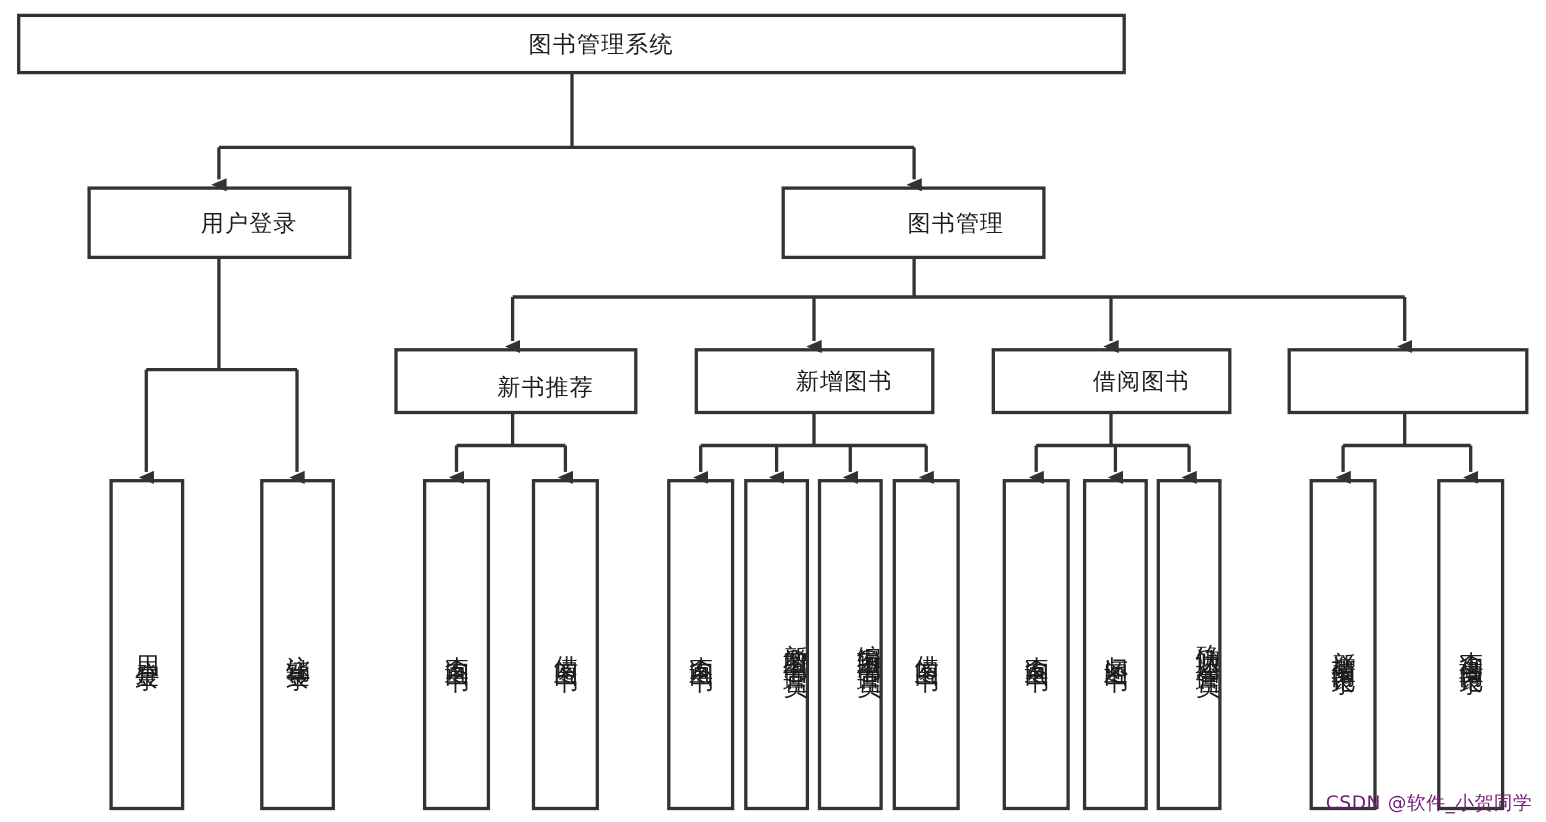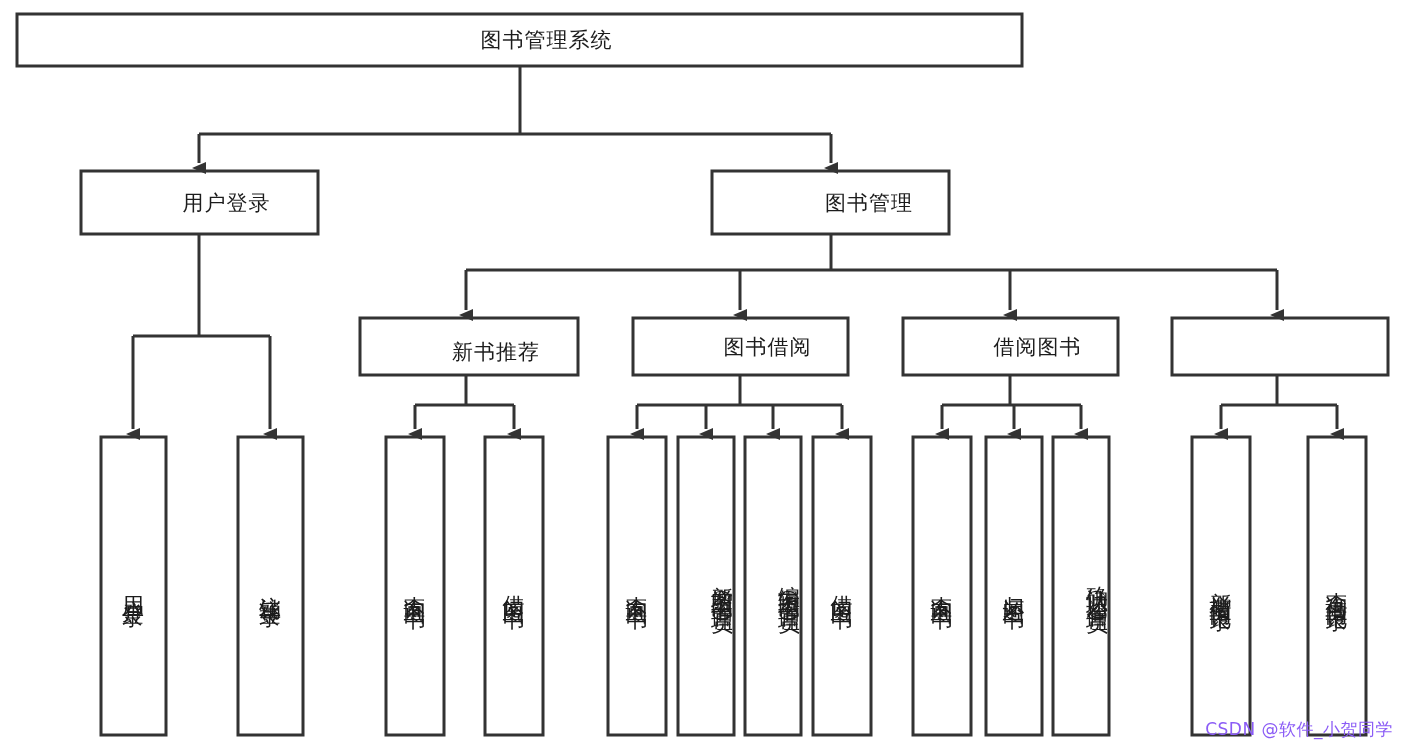--- a/index.html
+++ b/index.html
@@ -62,21 +62,21 @@
     line-height: 1.05;
     pointer-events: none;
   }
   .node-label-v.centered {
     align-items: center;
   }
   .watermark {
     position: absolute;
     right: 12px;
     bottom: 6px;
-    color: #8b5cf6;
+    color: #701a75;
     font-size: 17px;
     letter-spacing: 0.5px;
     white-space: nowrap;
     pointer-events: none;
   }
 </style>
 </head>
 <body>
 
 <div id="diagram-root">
@@ -157,21 +157,21 @@
   </svg>
 
   <div class="node-label-h" style="left:17px; top:14px; width:1005px; height:52px;">图书管理系统</div>
 
   <div class="node-label-h" style="left:81px; top:171px; width:237px; height:63px;">用户登录</div>
 
   <div class="node-label-h" style="left:712px; top:171px; width:260px; height:63px;">图书管理</div>
 
   <div class="node-label-h" style="left:360px; top:318px; width:218px; height:67px;">新书推荐</div>
 
-  <div class="node-label-h" style="left:633px; top:318px; width:215px; height:57px;">图书借阅</div>
+  <div class="node-label-h" style="left:633px; top:318px; width:215px; height:57px;">新增图书</div>
 
   <div class="node-label-h" style="left:903px; top:318px; width:215px; height:57px;">借阅图书</div>
 
 
   <div class="node-label-v centered" style="left:101px; top:437px; width:65px; height:298px;">用户登录</div>
   <div class="node-label-v centered" style="left:238px; top:437px; width:65px; height:298px;">注销登录</div>
 
   <div class="node-label-v centered" style="left:386px; top:437px; width:58px; height:298px;">查询图书</div>
   <div class="node-label-v centered" style="left:485px; top:437px; width:58px; height:298px;">借阅图书</div>
 

